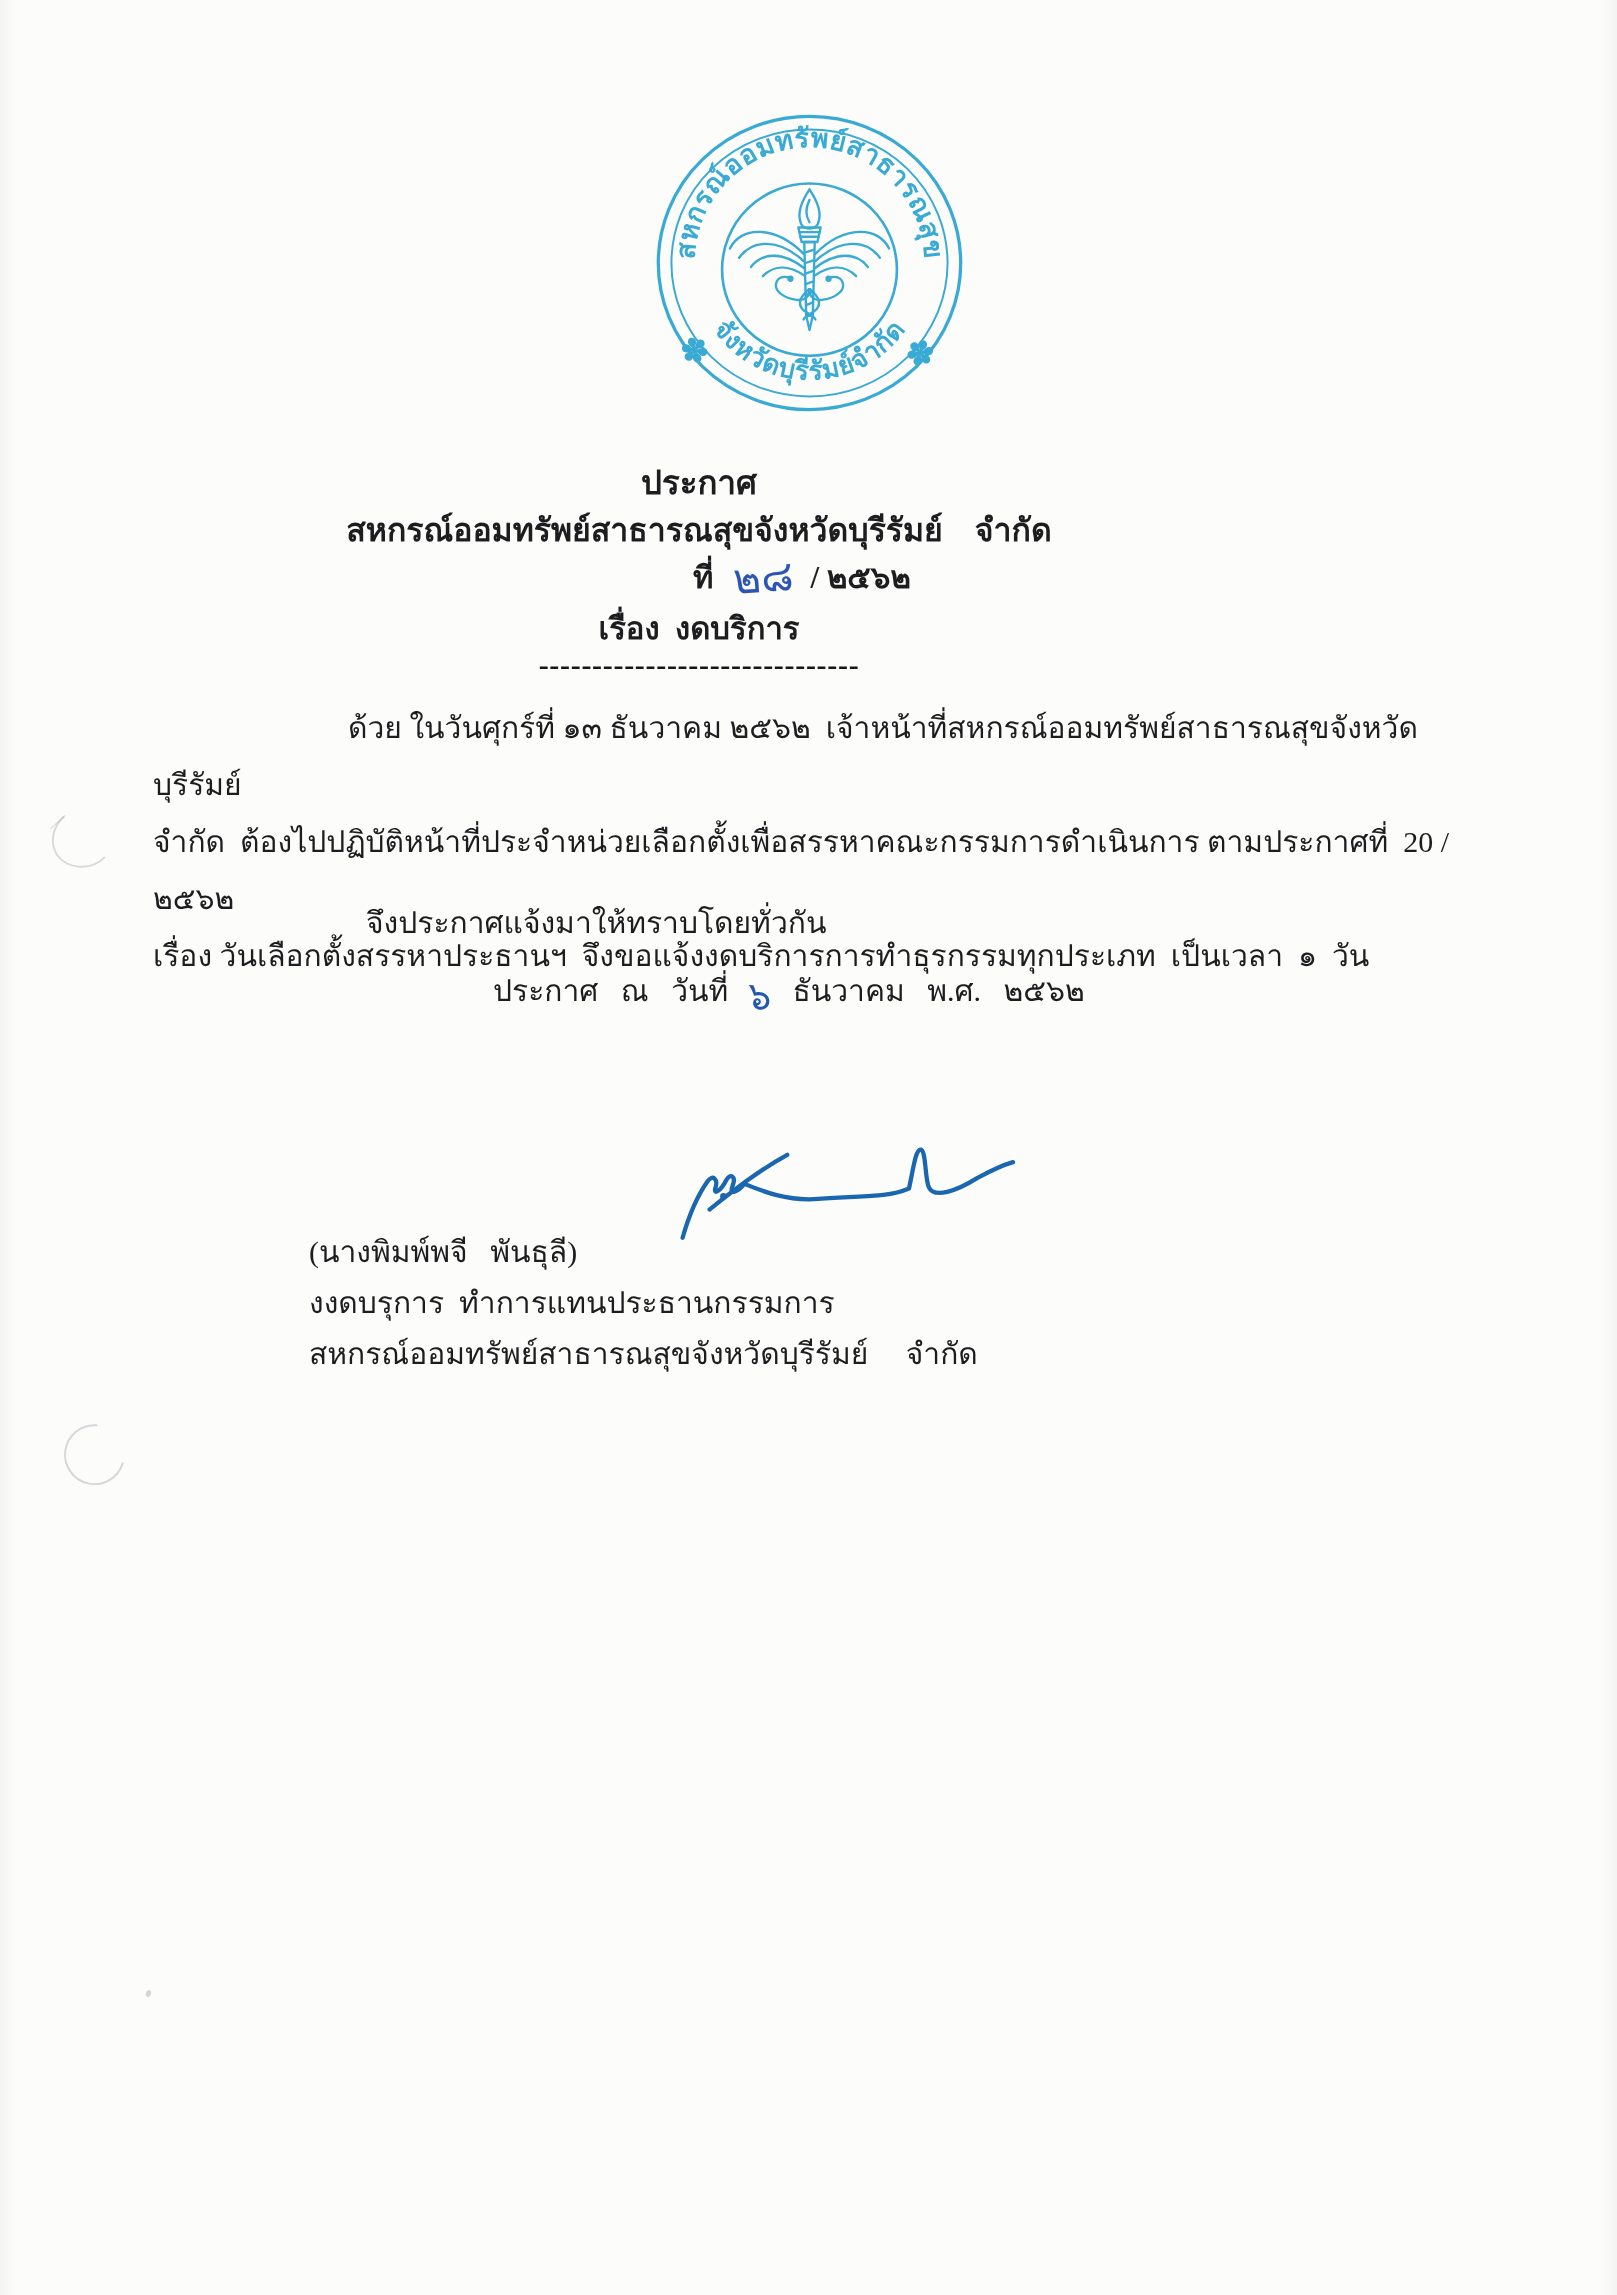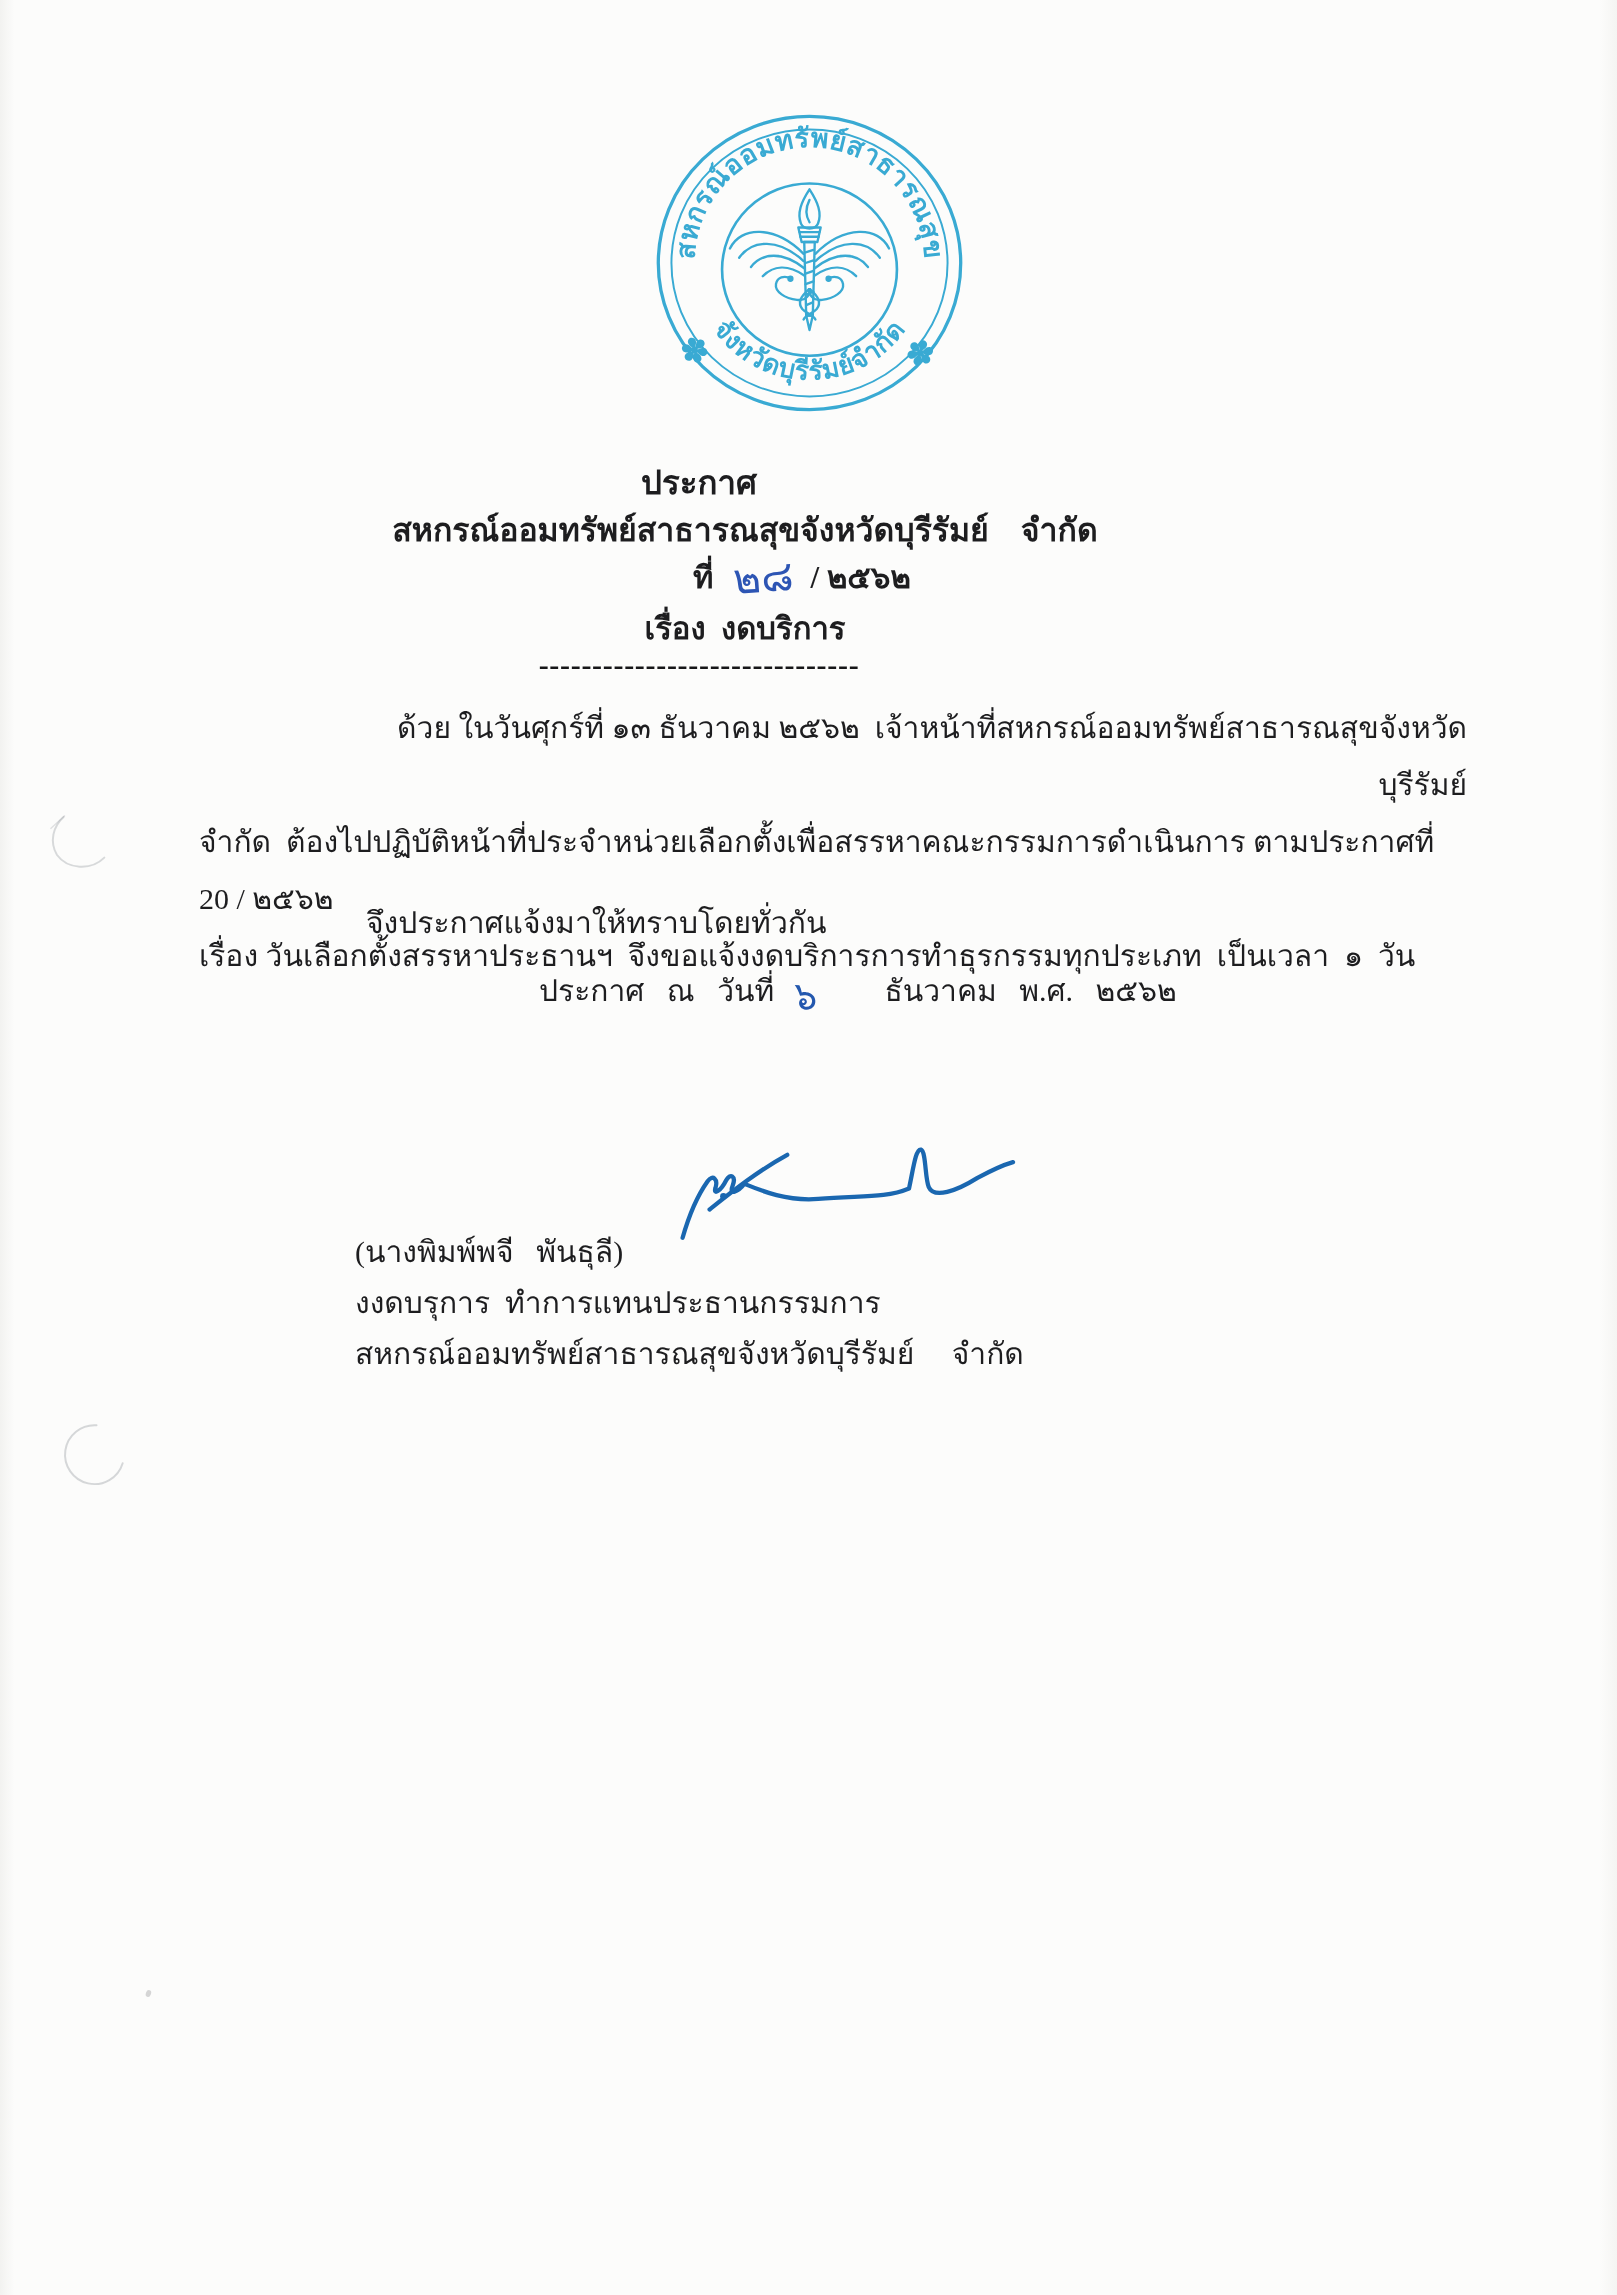--- a/index.html
+++ b/index.html
@@ -7,21 +7,21 @@
     position:relative;
     width:1618px;height:2295px;
     margin:0 auto;
     background:linear-gradient(90deg,#f2f2f0 0px,#fcfcfb 14.5px,#fcfcfb 1600px,#f4f4f2 1618px);
     font-family:"Liberation Serif","DejaVu Serif",serif;
     color:#1d1d1f;
     overflow:hidden;
   }
   .abs{position:absolute;}
   .center-line{left:0;width:1398px;text-align:center;}
-  .pre{white-space:pre-wrap;margin-left:46px;}
+  .pre{white-space:pre-wrap;}
   .bold{font-weight:bold;}
 
   
   .title-1{top:456px;font-size:33px;}
   .title-2{top:504px;font-size:32px;}
   .docno-row{top:552px;left:693px;display:flex;align-items:baseline;font-size:31px;font-weight:bold;}
   .docno-row .hand{margin:0 17px 0 20px;}
   .subject{top:603px;font-size:31px;}
   .divider{top:648px;font-size:30px;font-weight:bold;letter-spacing:0.7px;color:#161618;}
 
@@ -36,21 +36,21 @@
   }
   .hand-day{
     color:#2458ae;
     font-size:38px;
     transform:rotate(5deg) translateY(5.3px);
     margin:0 20px;
   }
 
   
   .body-block{top:699px;left:153px;width:1314px;font-size:30px;line-height:57px;}
-  .body-line-1{text-indent:195px;text-align:right;}
+  .body-line-1{text-indent:195px;}
   .closing{top:899px;left:366px;font-size:30px;}
   .date-row{top:967px;left:493px;display:flex;align-items:center;font-size:30px;}
 
   
   .signer{top:1226px;left:309px;width:1014px;font-size:30px;line-height:51px;}
 
   
   .stamp{left:655px;top:113px;width:309px;height:300px;opacity:.93;}
   .stamp svg{display:block;}
 

